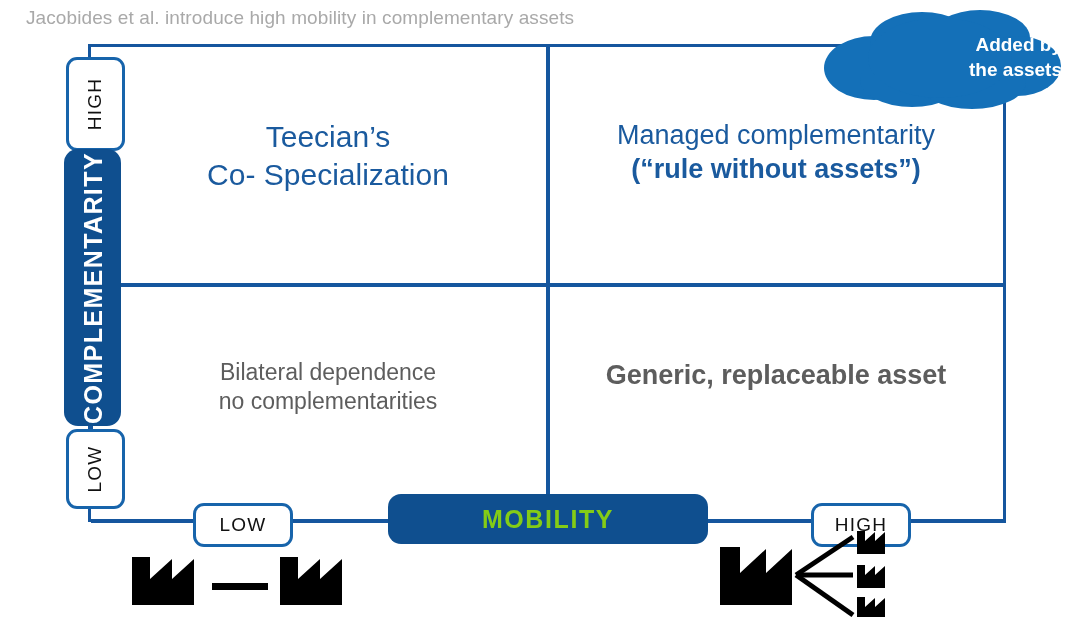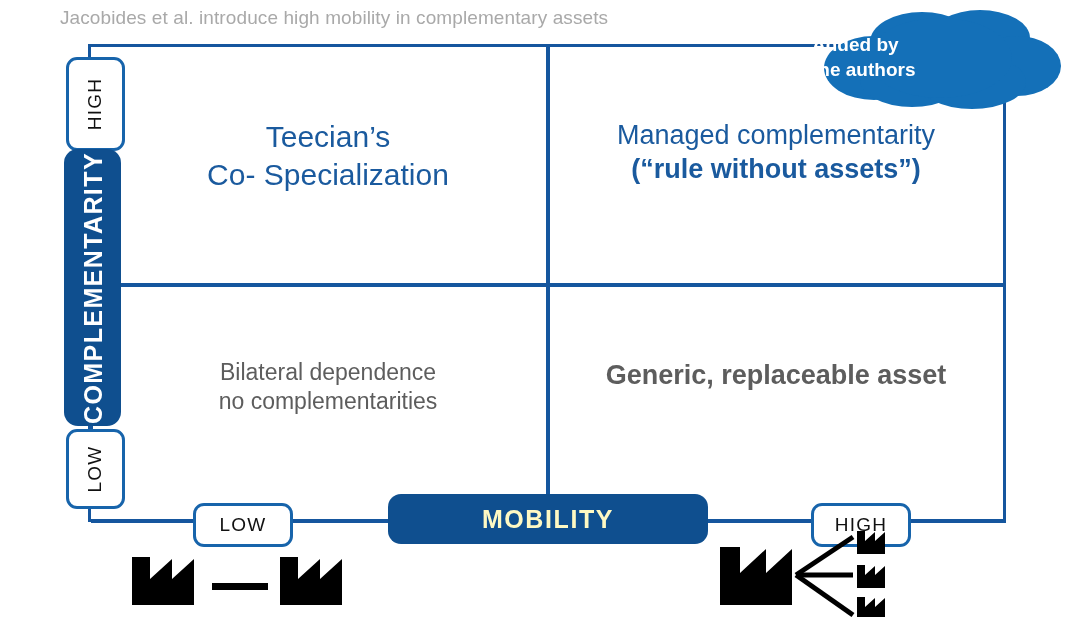--- a/index.html
+++ b/index.html
@@ -6,21 +6,21 @@
   html,body{margin:0;padding:0;background:#ffffff;}
   body{
     width:1074px;height:617px;position:relative;overflow:hidden;
     font-family:"Liberation Sans","DejaVu Sans",sans-serif;
   }
   #stage{position:absolute;left:0;top:0;width:1074px;height:617px;}
 
   
   .title{
     position:absolute;left:26px;top:7px;
-    font-size:19px;color:#a9a9a9;letter-spacing:.1px;white-space:nowrap;margin-left:34px;
+    font-size:19px;color:#a9a9a9;letter-spacing:.1px;white-space:nowrap;
   }
 
   
   .line{position:absolute;background:#15569e;}
   .frame-top   {left:88px; top:44px;  width:918px;height:3px;}
   .frame-right {left:1003px;top:44px; width:3px; height:478px;}
   .frame-left  {left:88px; top:44px;  width:3px; height:478px;}
   .frame-bottom{left:88px; top:519px; width:918px;height:3px;}
   .div-vert    {left:546px;top:44px;  width:4px; height:478px;}
   .div-horz    {left:110px;top:283px; width:896px;height:4px;}
@@ -36,21 +36,21 @@
 
   
   .pill-out{
     position:absolute;background:#ffffff;border:3px solid #1764ab;
     border-radius:11px;display:flex;align-items:center;justify-content:center;
     font-size:19px;color:#111111;letter-spacing:1.2px;font-weight:500;
   }
   .pill-fill{
     position:absolute;background:#0f4f8f;border-radius:13px;
     display:flex;align-items:center;justify-content:center;
-    color:#fef9c3;font-size:25px;letter-spacing:1.6px;font-weight:bold;
+    color:#84cc16;font-size:25px;letter-spacing:1.6px;font-weight:bold;
   }
   
   .v-high{left:66px; top:57px;  width:53px;height:88px;}
   .v-high span{transform:rotate(-90deg);white-space:nowrap;}
   .v-low {left:66px; top:429px; width:53px;height:74px;}
   .v-low span{transform:rotate(-90deg);white-space:nowrap;}
   .v-bar{
     position:absolute;left:64px;top:149px;width:57px;height:277px;
     background:#0f4f8f;border-radius:14px;
   }
@@ -70,21 +70,21 @@
   .c2{left:285px;top:520px;width:105px;height:3px;}
   .c3{left:705px;top:520px;width:108px;height:3px;}
   .c4{left:903px;top:520px;width:103px;height:3px;}
   .cv1{left:90px;top:138px;width:3px;height:14px;}
   .cv2{left:90px;top:423px;width:3px;height:10px;}
 
   
   .cloud{position:absolute;left:812px;top:8px;width:250px;height:105px;}
   .cloud svg{display:block;}
   .cloud-text{
-    position:absolute;left:0;top:24px;width:250px;text-align:left;
+    position:absolute;left:0;top:24px;width:250px;text-align:right;
     color:#ffffff;font-size:19px;font-weight:bold;line-height:1.32;
     pointer-events:none;
   }
   .cloud-stem{position:absolute;left:1003px;top:78px;width:3px;height:44px;background:#15569e;}
 
   
   .fac-group{position:absolute;}
   .fac-left{left:128px;top:543px;width:220px;height:74px;}
   .fac-right{left:718px;top:527px;width:185px;height:90px;}
   .fac-group svg{display:block;}
@@ -154,21 +154,21 @@
         <ellipse cx="110" cy="34" rx="52" ry="30"></ellipse>
         <ellipse cx="168" cy="30" rx="50" ry="28"></ellipse>
         <ellipse cx="205" cy="58" rx="44" ry="30"></ellipse>
         <ellipse cx="100" cy="72" rx="52" ry="27"></ellipse>
         <ellipse cx="160" cy="74" rx="54" ry="27"></ellipse>
         <ellipse cx="128" cy="50" rx="72" ry="40"></ellipse>
       </g>
     </svg>
     <div class="cloud-text">
       <span>Added by</span><br>
-      <span>the authors</span>
+      <span>the assets</span>
     </div>
   </div>
 
   <div class="fac-group fac-left">
     <svg width="220" height="74" viewBox="0 0 220 74">
 
       <g fill="#000000">
         <path d="M4 14 L22 14 L22 36 L44 16 L44 36 L66 16 L66 62 L4 62 Z"></path>
       </g>
 

